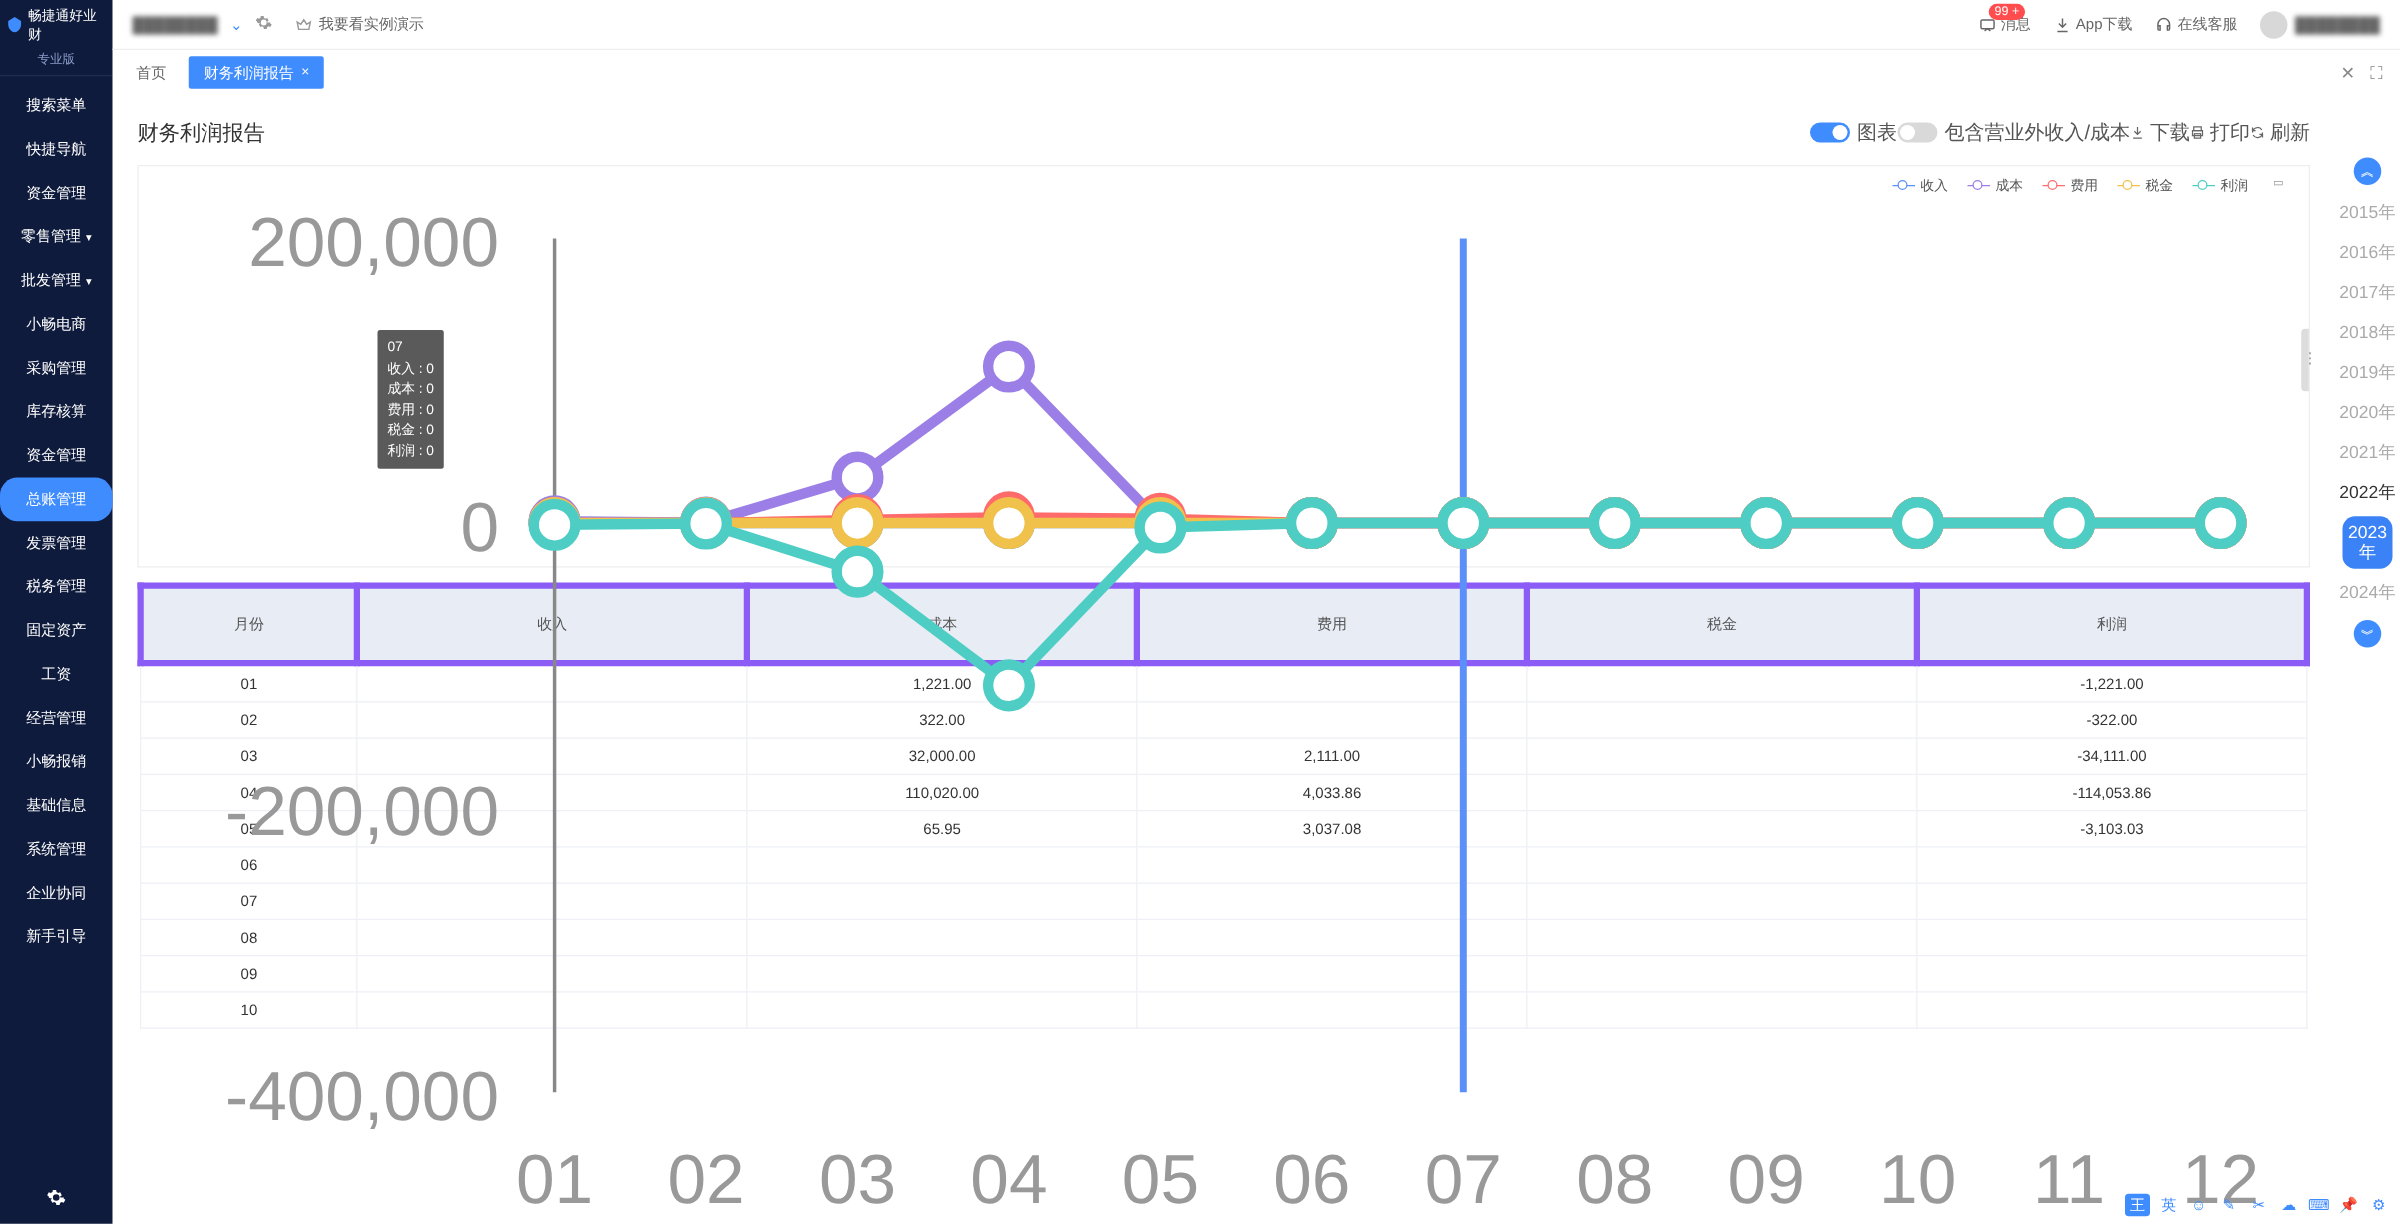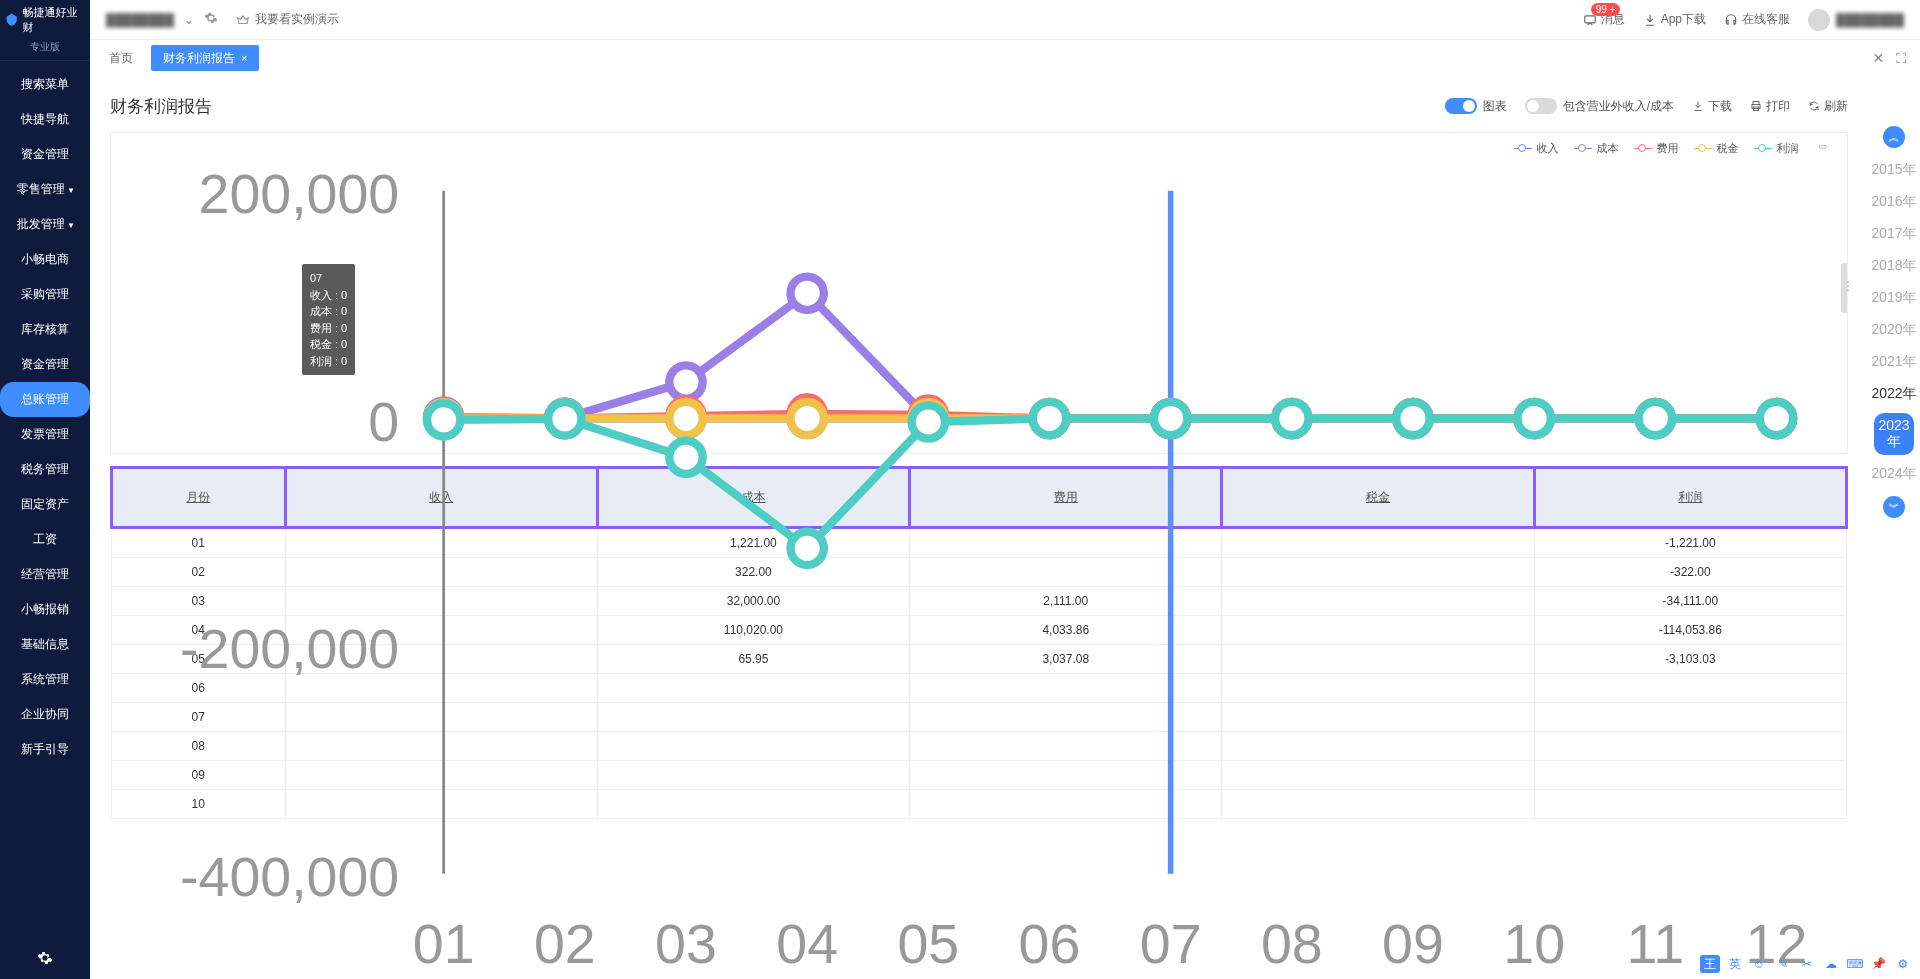--- a/index.html
+++ b/index.html
@@ -30,21 +30,21 @@
 .tabstrip{position:absolute;left:90px;top:40px;right:0;height:36px;display:flex;align-items:center;padding-left:7px;}
 .tab{height:26px;display:flex;align-items:center;padding:0 12px;font-size:12px;color:#666;cursor:pointer;border-radius:2px;margin-right:6px;}
 .tab.active{background:#3f8cff;color:#fff;}
 .tab .x{margin-left:6px;font-size:11px;}
 .tabstrip-right{margin-left:auto;display:flex;align-items:center;gap:12px;padding-right:14px;color:#888;}
 .tabstrip-right span{cursor:pointer;font-size:14px;}
 
 .content{position:absolute;left:90px;top:76px;right:52px;bottom:0;padding:12px 20px;overflow:hidden;}
 .toolbar{display:flex;align-items:center;height:36px;}
 .page-title{font-size:17px;font-weight:500;}
-.toolbar-right{margin-left:auto;display:flex;align-items:center;gap:18px;color:#555;font-size:12px;}
+.toolbar-right{margin-left:auto;display:flex;align-items:center;color:#555;font-size:16px;}
 .switch{width:32px;height:16px;border-radius:10px;position:relative;cursor:pointer;display:inline-block;vertical-align:middle;}
 .switch.on{background:#3f8cff;}
 .switch.off{background:#d9d9d9;}
 .switch .knob{width:12px;height:12px;border-radius:50%;background:#fff;position:absolute;top:2px;}
 .switch.on .knob{right:2px;}
 .switch.off .knob{left:2px;}
 .tb-action{display:flex;align-items:center;cursor:pointer;}
 .tb-action svg{margin-right:4px;}
 
 .chart-box{border:1px solid #eee;margin-top:8px;padding:10px 14px;height:322px;position:relative;}
@@ -58,21 +58,21 @@
 .leg-c1{color:#9b7fe6;}
 .leg-c2{color:#ff6b6b;}
 .leg-c3{color:#f0c14b;}
 .leg-c4{color:#4ecdc4;}
 .leg-toggle{margin-left:4px;color:#999;font-size:9px;cursor:pointer;}
 
 .tooltip{position:absolute;background:#5a5a5a;color:#fff;font-size:11px;padding:6px 8px;border-radius:2px;line-height:1.5;z-index:5;}
 .tooltip div{white-space:nowrap;}
 
 .data-table{margin-top:12px;width:100%;border-collapse:collapse;font-size:12px;}
-.data-table th{background:#e8ecf5;padding:20px;font-weight:500;color:#555;border:3px solid #8b5cf6;text-decoration:underline;}
+.data-table th{background:#e8ecf5;padding:20px;font-weight:500;color:#555;border:5px solid #8b5cf6;}
 .data-table td{padding:7px 10px;border:1px solid #eef0f5;text-align:center;}
 .data-table td:first-child{text-align:center;}
 .data-table th:nth-child(1){width:10%;}
 .data-table th:nth-child(2){width:18%;}
 .data-table th:nth-child(3){width:18%;}
 .data-table th:nth-child(4){width:18%;}
 .data-table th:nth-child(5){width:18%;}
 .data-table th:nth-child(6){width:18%;}
 
 .year-panel{position:absolute;right:0;top:120px;width:52px;text-align:center;}

